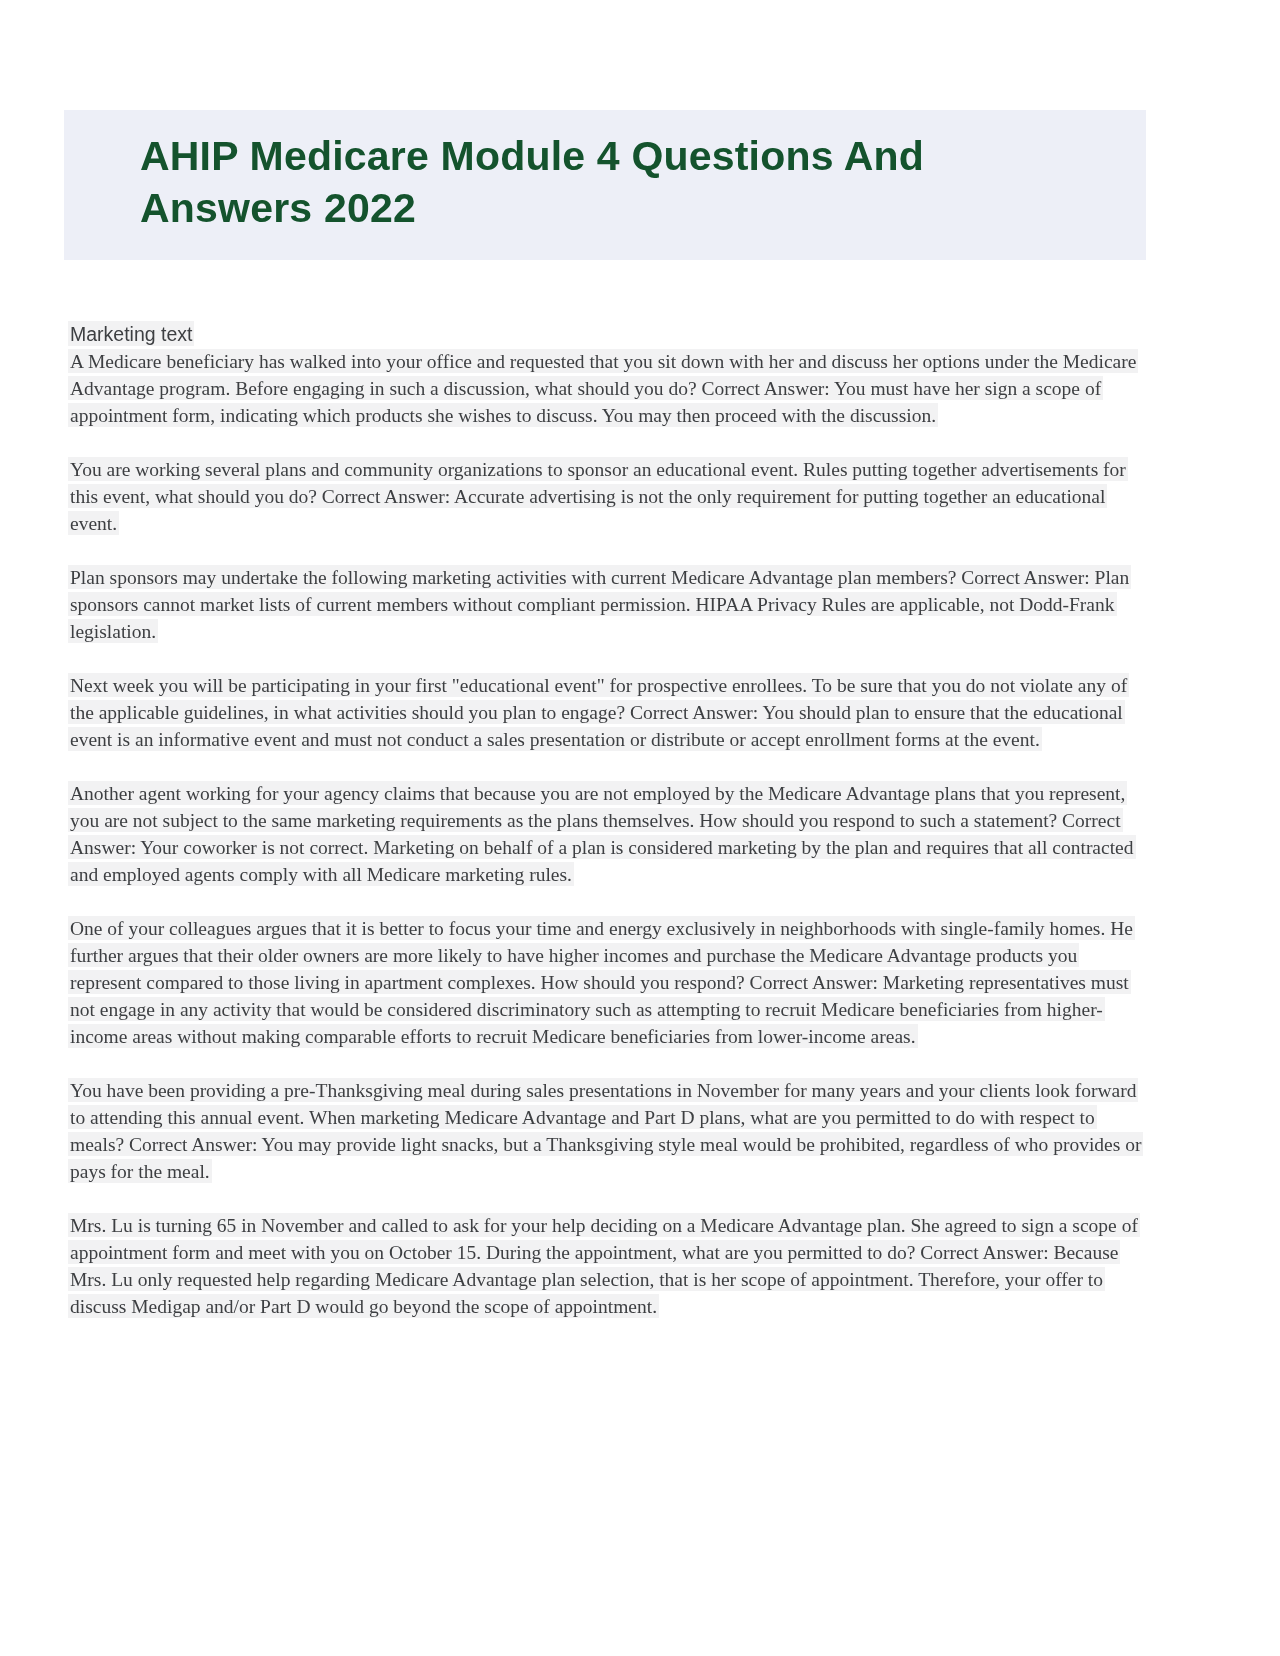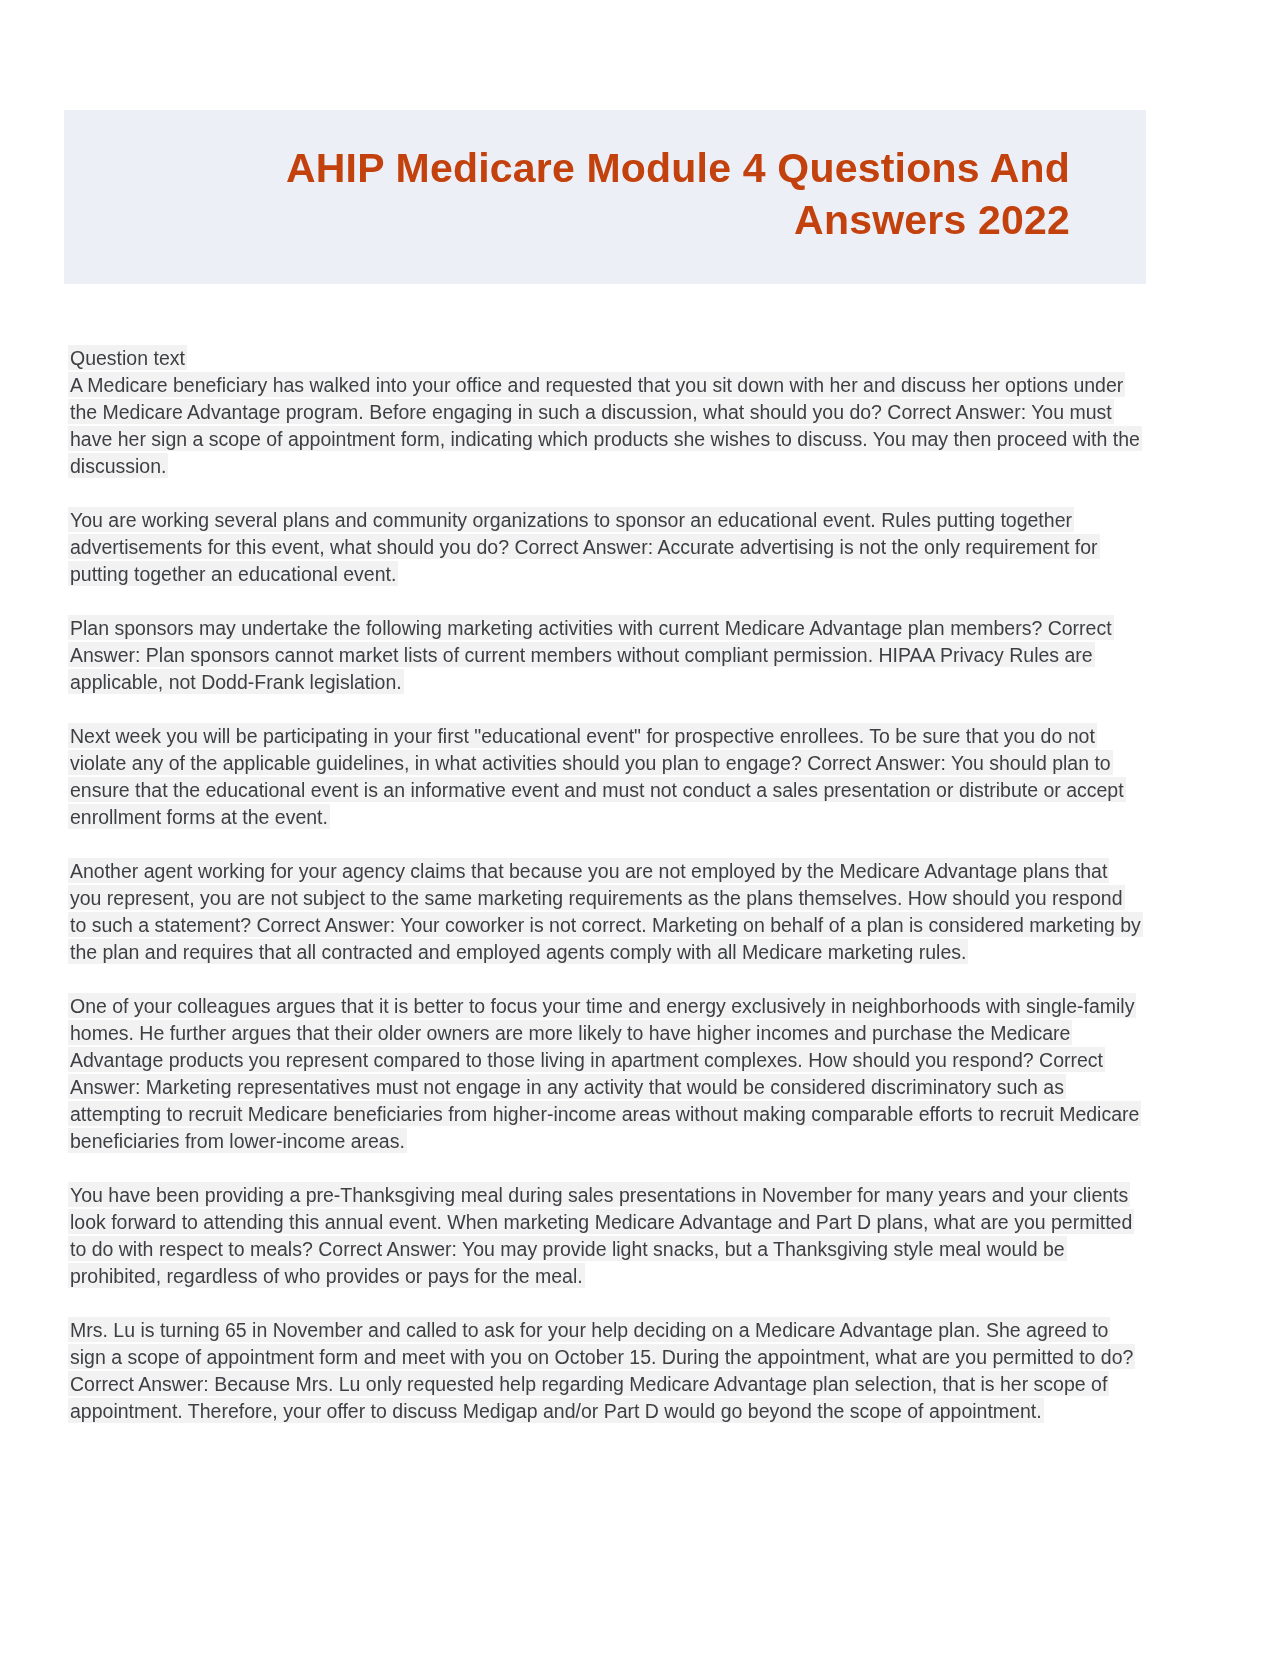--- a/index.html
+++ b/index.html
@@ -22,40 +22,41 @@
     padding: 110px 134px 60px 64px;
   }
   .title-block {
     background: #edeff7;
     width: 1082px;
     box-sizing: border-box;
     padding: 16px 60px 22px 60px;
     margin: 0 0 60px 0;
   }
   .title-block h1 {
-    margin: 16px auto;
+    margin: 4px auto;
     max-width: 930px;
-    text-align: right;
+    text-align: left;
     font-size: 41px;
     line-height: 52px;
     font-weight: 700;
-    color: #c2410c;
+    color: #14532d;
     letter-spacing: 0.2px;
   }
   .doc-body {
     width: 1076px;
     margin-left: 4px;
     font-size: 19.5px;
     line-height: 27px;
   }
   .label-line {
     margin: 0;
   }
   .para {
     margin: 0 0 27px 0;
+    font-family: Liberation Serif, serif;
   }
   .para:last-child {
     margin-bottom: 0;
   }
   .hl {
     background: #f2f2f3;
     box-decoration-break: clone;
     -webkit-box-decoration-break: clone;
     padding: 1.5px 2px;
   }
@@ -63,21 +64,21 @@
 </head>
 <body>
 
 <div class="page">
 
   <div class="title-block">
     <h1>AHIP Medicare Module 4 Questions And Answers 2022</h1>
   </div>
 
   <div class="doc-body">
-    <p class="label-line"><span class="hl">Question text</span></p>
+    <p class="label-line"><span class="hl">Marketing text</span></p>
     <div>
         <p class="para"><span class="hl">A Medicare beneficiary has walked into your office and requested that you sit down with her and discuss her options under the Medicare Advantage program. Before engaging in such a discussion, what should you do? Correct Answer: You must have her sign a scope of appointment form, indicating which products she wishes to discuss. You may then proceed with the discussion.</span></p>
         <p class="para"><span class="hl">You are working several plans and community organizations to sponsor an educational event. Rules putting together advertisements for this event, what should you do? Correct Answer: Accurate advertising is not the only requirement for putting together an educational event.</span></p>
         <p class="para"><span class="hl">Plan sponsors may undertake the following marketing activities with current Medicare Advantage plan members? Correct Answer: Plan sponsors cannot market lists of current members without compliant permission. HIPAA Privacy Rules are applicable, not Dodd-Frank legislation.</span></p>
         <p class="para"><span class="hl">Next week you will be participating in your first "educational event" for prospective enrollees. To be sure that you do not violate any of the applicable guidelines, in what activities should you plan to engage? Correct Answer: You should plan to ensure that the educational event is an informative event and must not conduct a sales presentation or distribute or accept enrollment forms at the event.</span></p>
         <p class="para"><span class="hl">Another agent working for your agency claims that because you are not employed by the Medicare Advantage plans that you represent, you are not subject to the same marketing requirements as the plans themselves. How should you respond to such a statement? Correct Answer: Your coworker is not correct. Marketing on behalf of a plan is considered marketing by the plan and requires that all contracted and employed agents comply with all Medicare marketing rules.</span></p>
         <p class="para"><span class="hl">One of your colleagues argues that it is better to focus your time and energy exclusively in neighborhoods with single-family homes. He further argues that their older owners are more likely to have higher incomes and purchase the Medicare Advantage products you represent compared to those living in apartment complexes. How should you respond? Correct Answer: Marketing representatives must not engage in any activity that would be considered discriminatory such as attempting to recruit Medicare beneficiaries from higher-income areas without making comparable efforts to recruit Medicare beneficiaries from lower-income areas.</span></p>
         <p class="para"><span class="hl">You have been providing a pre-Thanksgiving meal during sales presentations in November for many years and your clients look forward to attending this annual event. When marketing Medicare Advantage and Part D plans, what are you permitted to do with respect to meals? Correct Answer: You may provide light snacks, but a Thanksgiving style meal would be prohibited, regardless of who provides or pays for the meal.</span></p>
         <p class="para"><span class="hl">Mrs. Lu is turning 65 in November and called to ask for your help deciding on a Medicare Advantage plan. She agreed to sign a scope of appointment form and meet with you on October 15. During the appointment, what are you permitted to do? Correct Answer: Because Mrs. Lu only requested help regarding Medicare Advantage plan selection, that is her scope of appointment. Therefore, your offer to discuss Medigap and/or Part D would go beyond the scope of appointment.</span></p>
       </div>

